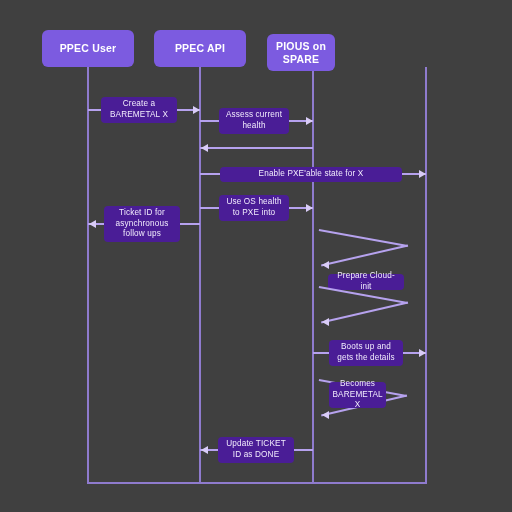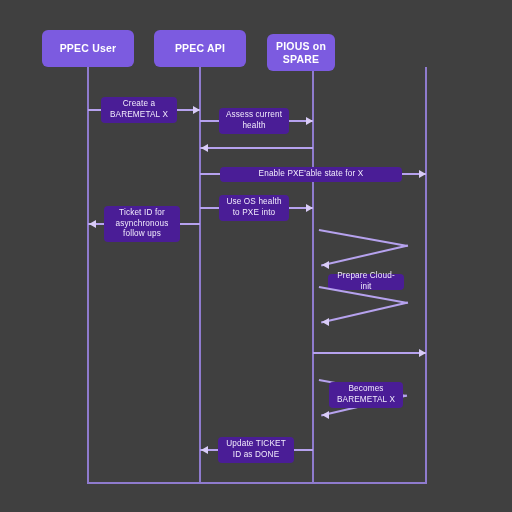--- a/index.html
+++ b/index.html
@@ -128,24 +128,27 @@
     <div class="diagline" style="left: 408px; top: 245px; width: 89.2693px; transform: rotate(167.053deg);"></div>
     <div class="arrowhead arrow-left" style="left: 322px; top: 261px;"></div>
     <div class="msgbox" style="left: 328px; top: 237px; width: 76px; height: 16px; margin-top: 37px;">
       <span>Prepare Cloud-init</span>
     </div>
     <div class="diagline" style="left: 319px; top: 286px; width: 90.4268px; transform: rotate(10.1915deg);"></div>
     <div class="diagline" style="left: 408px; top: 302px; width: 89.2693px; transform: rotate(167.053deg);"></div>
     <div class="arrowhead arrow-left" style="left: 322px; top: 318px;"></div>
     <div class="msgline" style="left: 313px; top: 352.25px; width: 113px;"></div>
     <div class="arrowhead arrow-right" style="left: 419px; top: 349px;"></div>
+    <div class="msgbox" style="left: 329px; top: 340px; width: 74px; height: 26px;">
+      <span>Boots up and gets the details</span>
+    </div>
     <div class="diagline" style="left: 319px; top: 379px; width: 89.4427px; transform: rotate(10.3048deg);"></div>
     <div class="diagline" style="left: 407px; top: 395px; width: 88.295px; transform: rotate(166.908deg);"></div>
     <div class="arrowhead arrow-left" style="left: 322px; top: 411px;"></div>
-    <div class="msgbox" style="left: 329px; top: 382px; width: 74px; height: 26px;">
+    <div class="msgbox" style="left: 329px; top: 382px; width: 57px; height: 26px;">
       <span>Becomes BAREMETAL X</span>
     </div>
     <div class="msgline" style="left: 200px; top: 449.25px; width: 113px;"></div>
     <div class="arrowhead arrow-left" style="left: 201px; top: 446px;"></div>
     <div class="msgbox" style="left: 218px; top: 437px; width: 76px; height: 26px;">
       <span>Update TICKET ID as DONE</span>
     </div>
   </div>
 
 </body></html>

